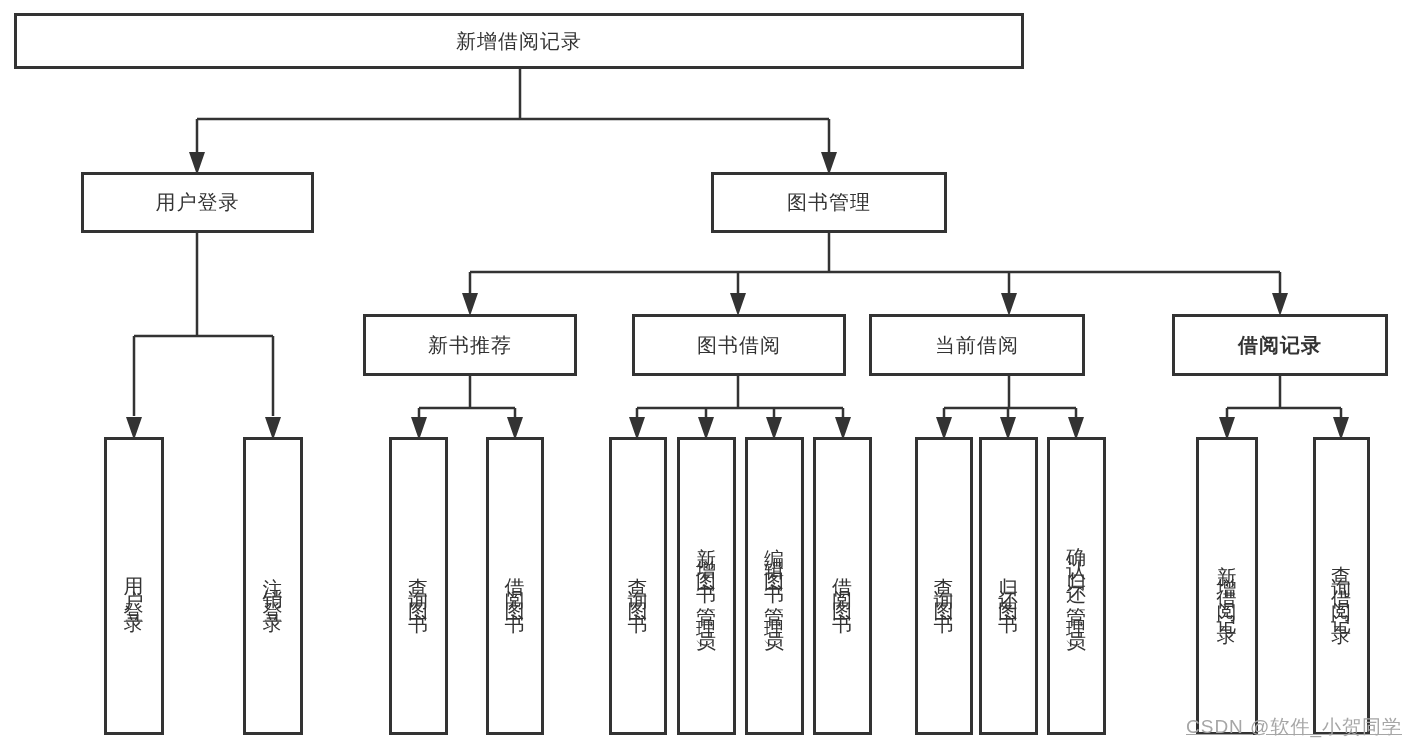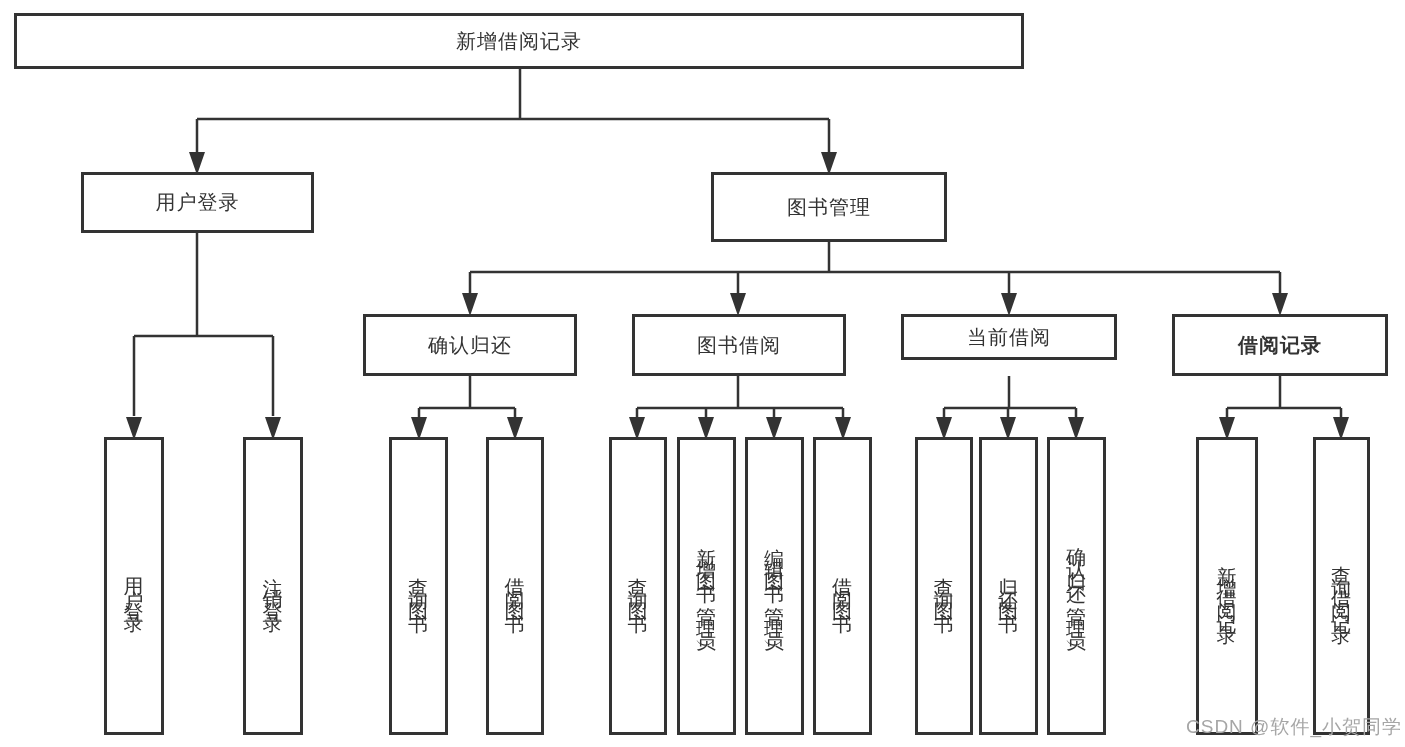--- a/index.html
+++ b/index.html
@@ -38,20 +38,21 @@
     font-size: 20px;
     white-space: nowrap;
   }
   .watermark {
     position: absolute;
     left: 1186px; top: 714px;
     z-index: 2;
     font-size: 19px;
     letter-spacing: 1px;
     white-space: nowrap;
+    text-decoration: underline;
   }
 </style>
 </head>
 <body>
 
 <svg id="connectors" viewBox="0 0 1405 747" xmlns="http://www.w3.org/2000/svg">
   <g stroke="#333333" stroke-width="2.5" fill="none">
 
     <path d="M520 69 V119 M197 119 H829 M197 119 V152 M829 119 V152"></path>
 
@@ -90,31 +91,31 @@
     </g>
 </svg>
 
 <div class="node root" style="left:14px; top:13px; width:1010px; height:56px;">
   <span>新增借阅记录</span>
 </div>
 
 <div class="node" style="left:81px; top:172px; width:233px; height:61px;">
   <span>用户登录</span>
 </div>
-<div class="node" style="left:711px; top:172px; width:236px; height:70px;text-align:right;">
+<div class="node" style="left:711px; top:172px; width:236px; height:61px;text-align:right;">
   <span>图书管理</span>
 </div>
 
 <div class="node" style="left:363px; top:314px; width:214px; height:62px;">
-  <span>确认归还</span>
+  <span>新书推荐</span>
 </div>
 <div class="node" style="left:632px; top:314px; width:214px; height:62px;">
   <span>图书借阅</span>
 </div>
-<div class="node" style="left:901px; top:314px; width:216px; height:46px;">
+<div class="node" style="left:869px; top:314px; width:216px; height:62px;">
   <span>当前借阅</span>
 </div>
 <div class="node" style="left:1172px; top:314px; width:216px; height:62px;font-weight:bold;">
   <span>借阅记录</span>
 </div>
 
 <div class="node leaf" style="left:104px; top:437px; width:60px; height:298px;">
   <span class="vtext">用户登录</span>
 </div>
 <div class="node leaf" style="left:243px; top:437px; width:60px; height:298px;">

